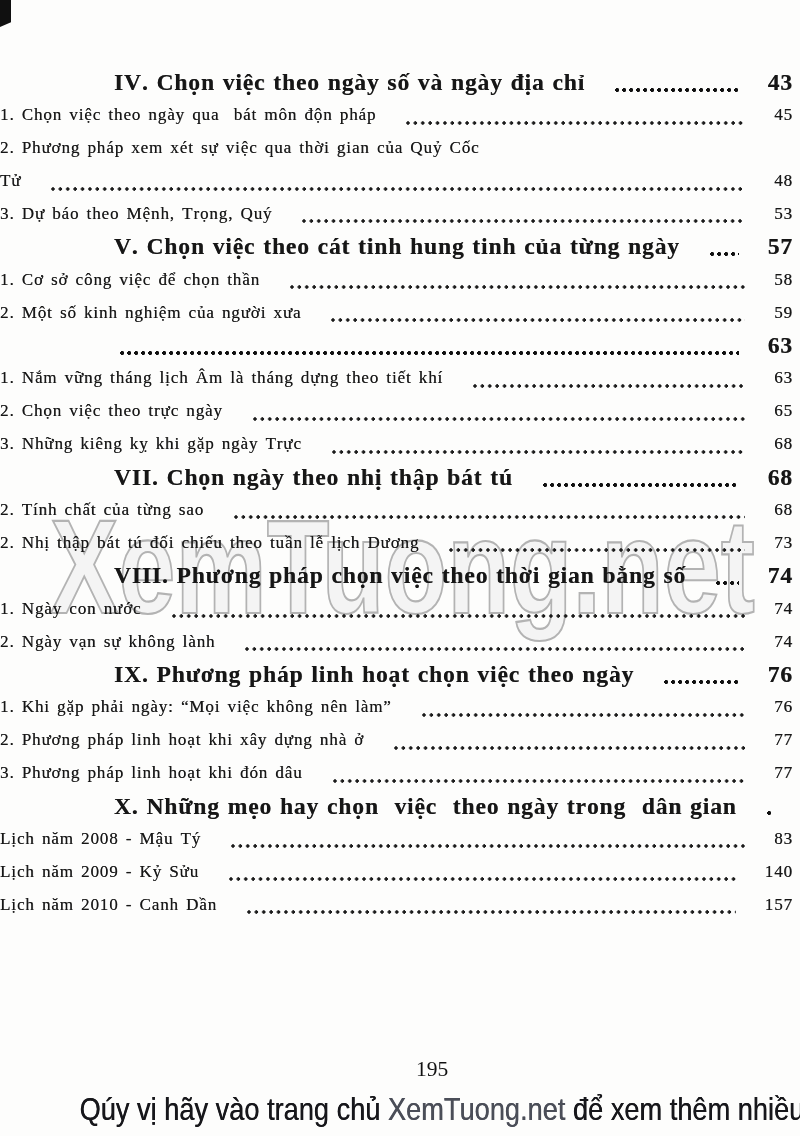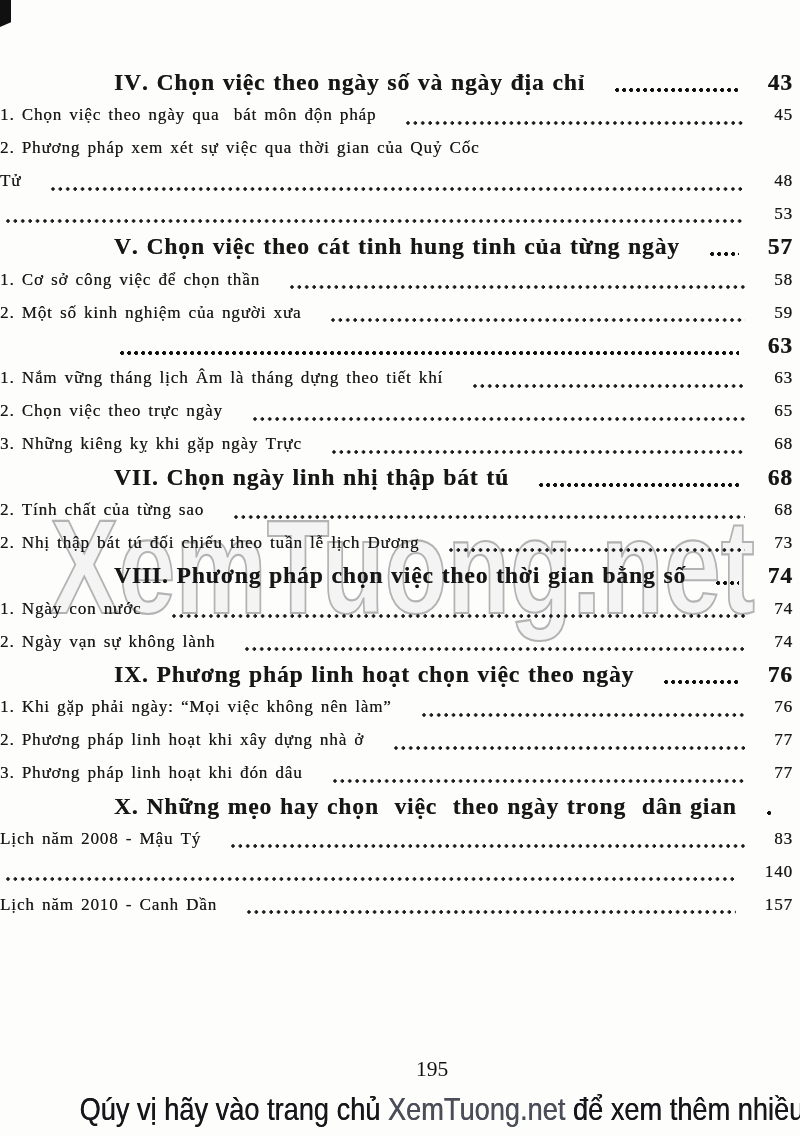--- a/index.html
+++ b/index.html
@@ -100,20 +100,21 @@
     </div>
     <div class="row item">
       <span class="title">2. Phương pháp xem xét sự việc qua thời gian của Quỷ Cốc</span>
     </div>
     <div class="row cont">
       <span class="title">Tử</span>
       <span class="leader"></span>
       <span class="page">48</span>
     </div>
     <div class="row item">
+      <span class="title">3. Dự báo theo Mệnh, Trọng, Quý</span>
       <span class="leader"></span>
       <span class="page">53</span>
     </div>
     <div class="row heading">
       <span class="title">V. Chọn việc theo cát tinh hung tinh của từng ngày</span>
       <span class="leader"></span>
       <span class="page">57</span>
     </div>
     <div class="row item">
       <span class="title">1. Cơ sở công việc để chọn thần</span>
@@ -138,21 +139,21 @@
       <span class="title">2. Chọn việc theo trực ngày</span>
       <span class="leader"></span>
       <span class="page">65</span>
     </div>
     <div class="row item">
       <span class="title">3. Những kiêng kỵ khi gặp ngày Trực</span>
       <span class="leader"></span>
       <span class="page">68</span>
     </div>
     <div class="row heading">
-      <span class="title">VII. Chọn ngày linh nhị thập bát tú</span>
+      <span class="title">VII. Chọn ngày theo nhị thập bát tú</span>
       <span class="leader"></span>
       <span class="page">68</span>
     </div>
     <div class="row item">
       <span class="title">2. Tính chất của từng sao</span>
       <span class="leader"></span>
       <span class="page">68</span>
     </div>
     <div class="row item">
       <span class="title">2. Nhị thập bát tú đối chiếu theo tuần lễ lịch Dương</span>
@@ -198,20 +199,21 @@
       <span class="title">X. Những mẹo hay chọn&nbsp; việc&nbsp; theo ngày trong&nbsp; dân gian</span>
       <span class="leader"></span>
       <span class="page">80</span>
     </div>
     <div class="row item">
       <span class="title">Lịch năm 2008 - Mậu Tý</span>
       <span class="leader"></span>
       <span class="page">83</span>
     </div>
     <div class="row item">
+      <span class="title">Lịch năm 2009 - Kỷ Sửu</span>
       <span class="leader"></span>
       <span class="page">140</span>
     </div>
     <div class="row item">
       <span class="title">Lịch năm 2010 - Canh Dần</span>
       <span class="leader"></span>
       <span class="page">157</span>
     </div>
   </div>
 

